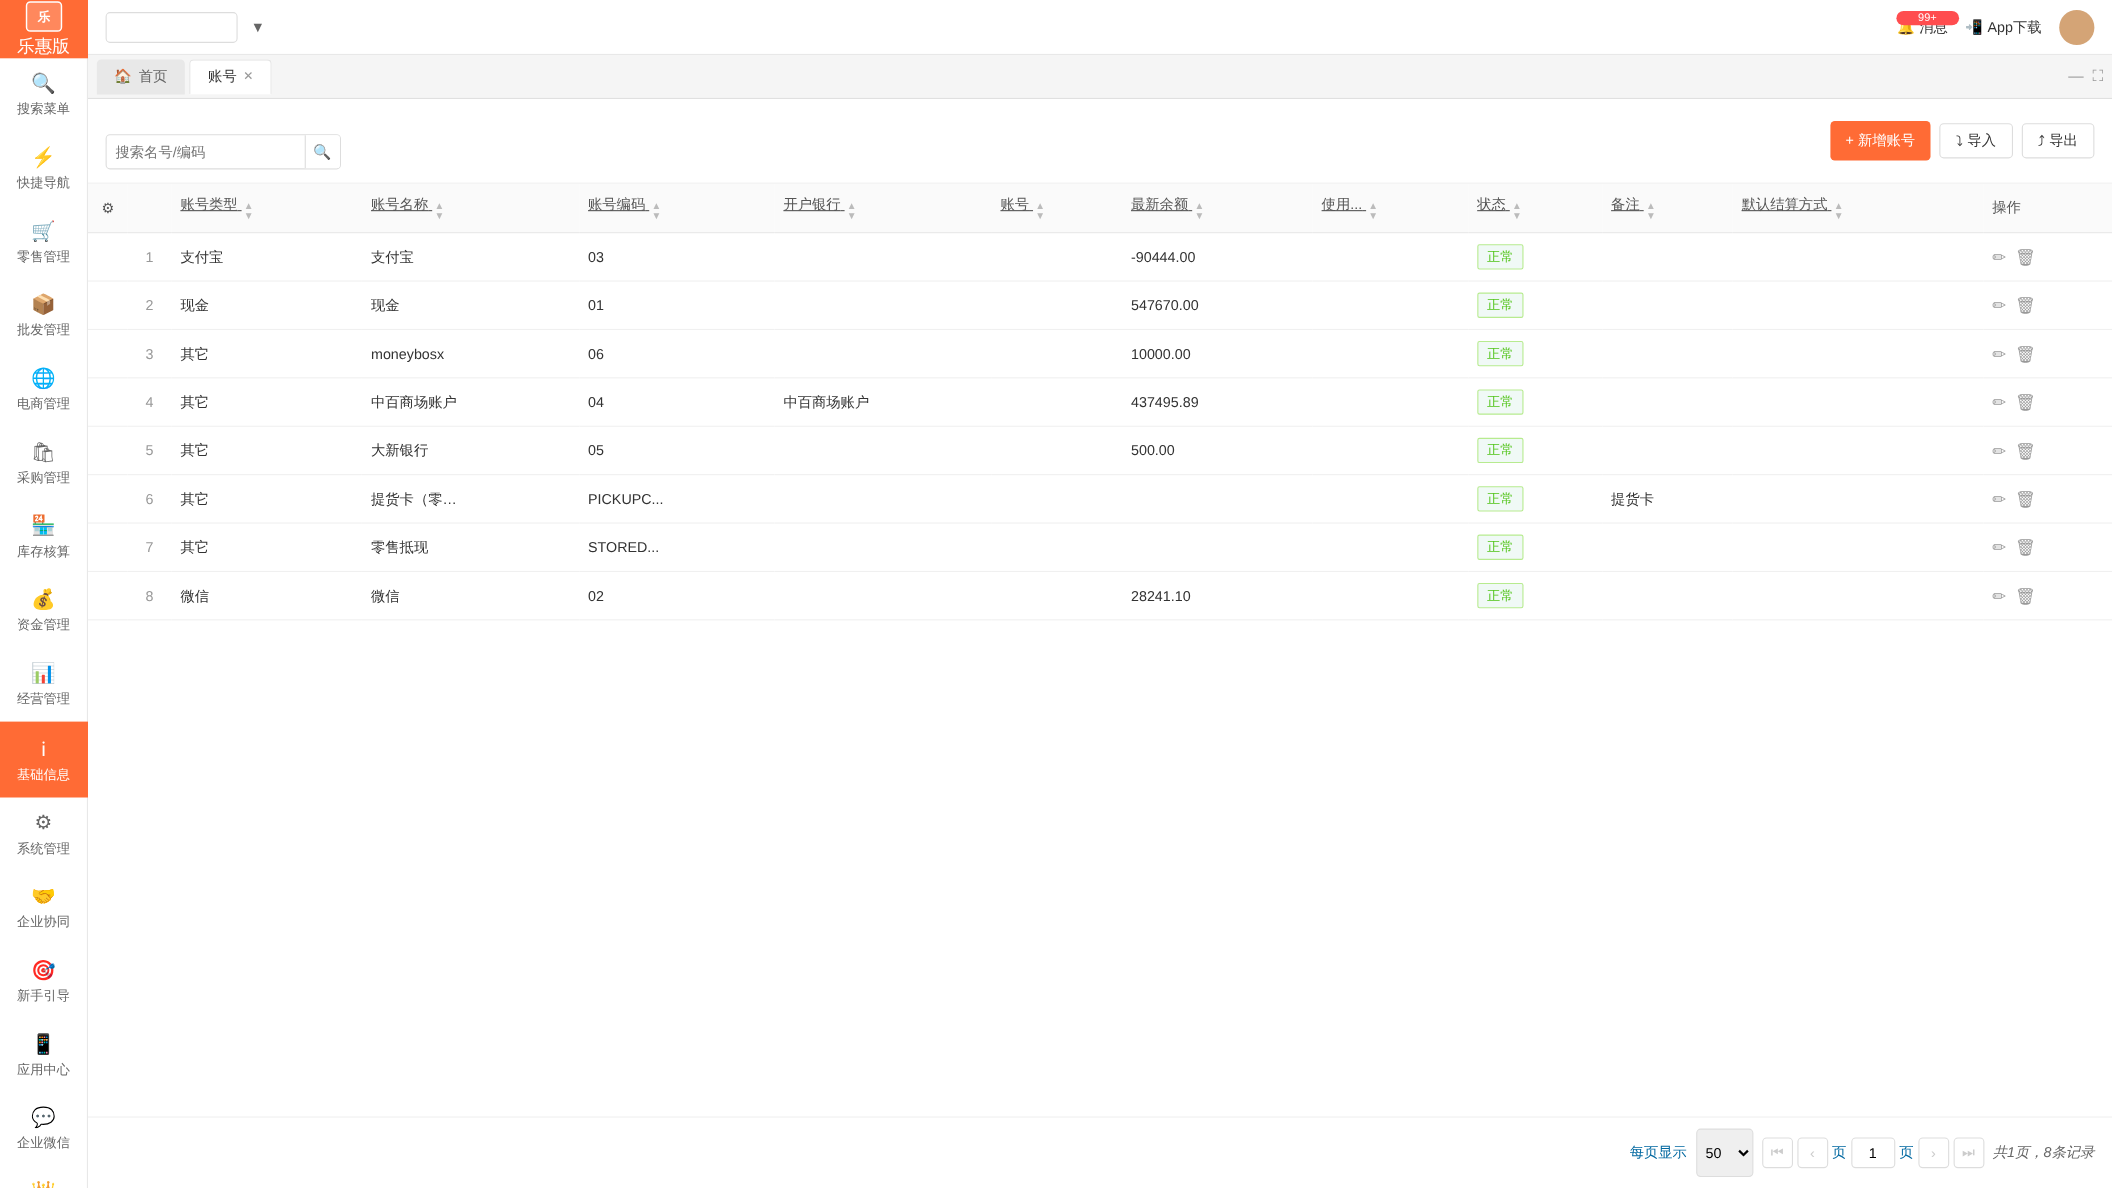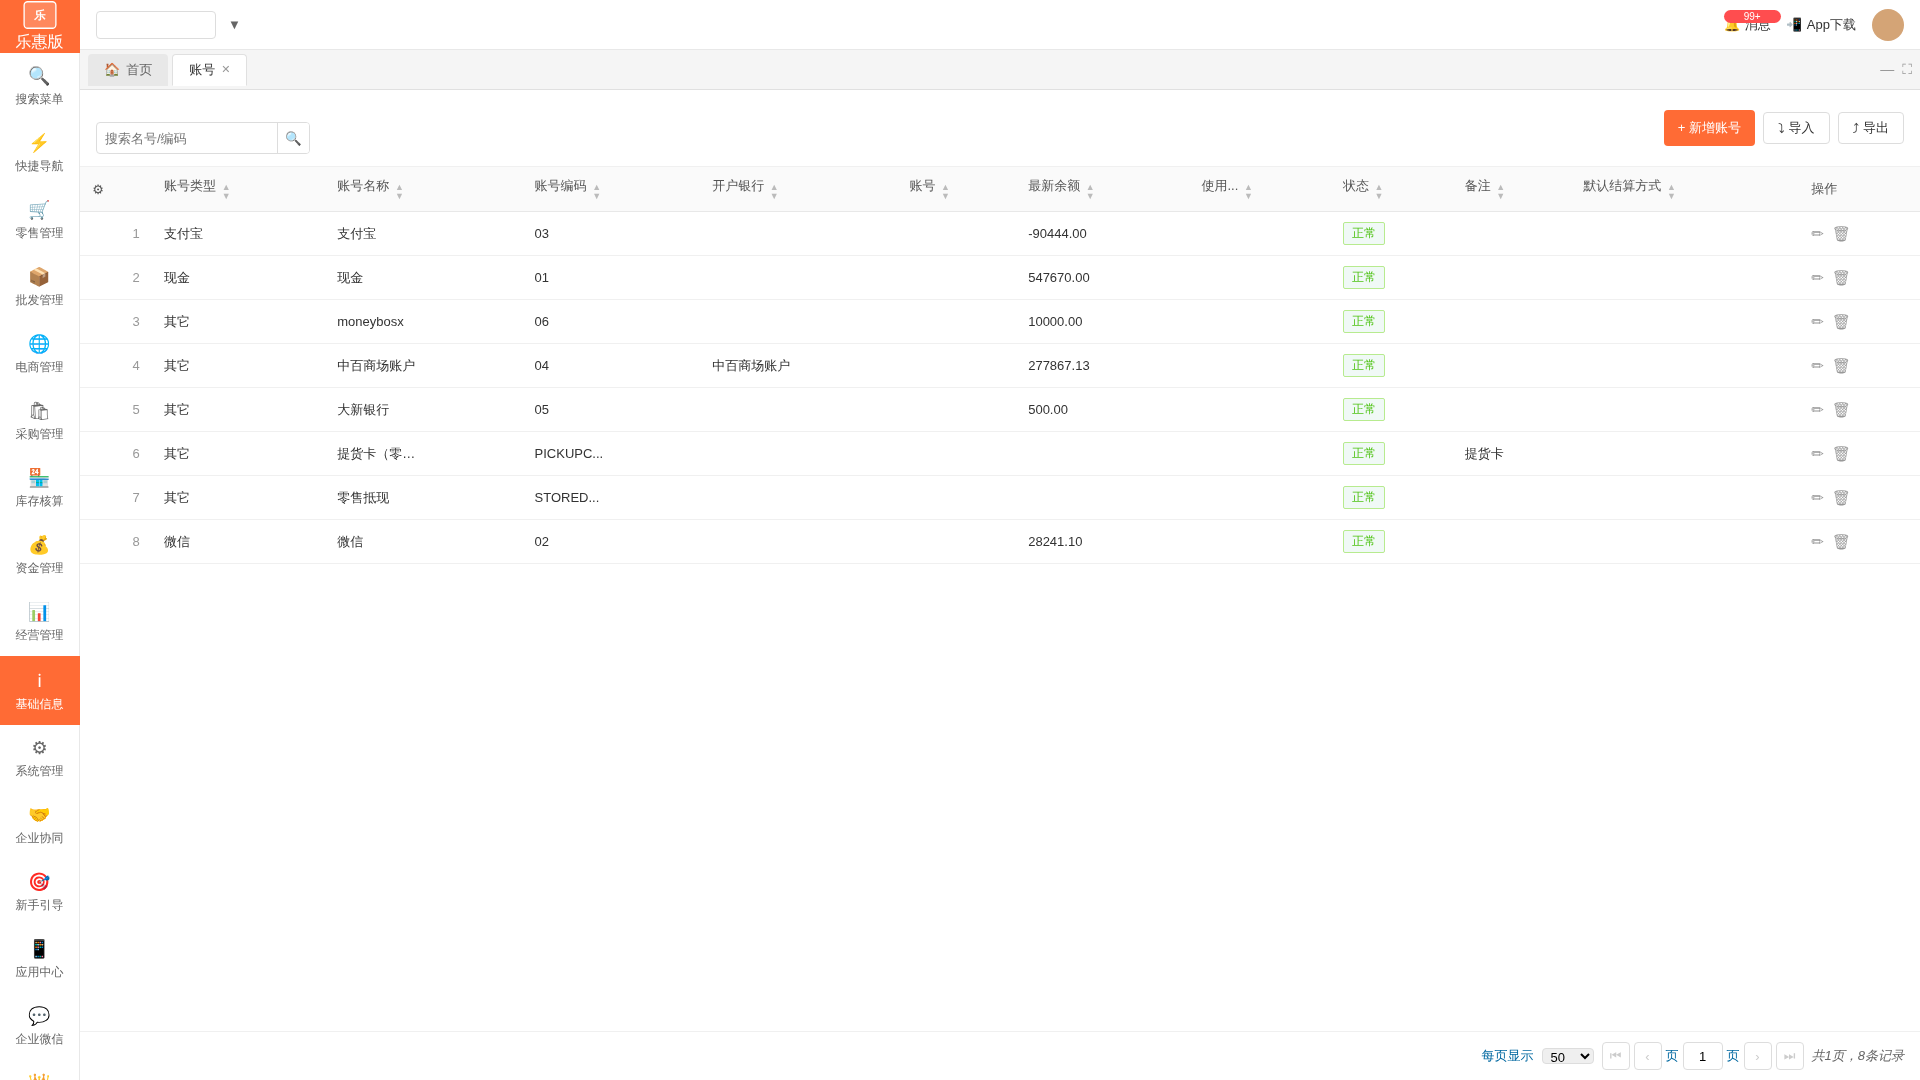--- a/index.html
+++ b/index.html
@@ -46,33 +46,33 @@
     .search-btn { width: 32px; height: 32px; background: #fff; border: none; cursor: pointer; display: flex; align-items: center; justify-content: center; color: #999; border-left: 1px solid #ddd; }
     .toolbar-right { display: flex; align-items: center; gap: 8px; }
     .btn-primary { background: #ff6b35; color: #fff; border: none; border-radius: 4px; padding: 0 14px; height: 36px; cursor: pointer; font-size: 13px; display: flex; align-items: center; gap: 4px; }
     .btn-default { background: #fff; color: #333; border: 1px solid #ddd; border-radius: 4px; padding: 0 14px; height: 32px; cursor: pointer; font-size: 13px; display: flex; align-items: center; gap: 4px; }
 
     
     .table-wrap { flex: 1; overflow: auto; }
     table { width: 100%; border-collapse: collapse; }
     thead tr { background: #fafafa; }
     th { padding: 10px 8px; text-align: left; font-weight: 500; color: #555; border-bottom: 1px solid #e8e8e8; white-space: nowrap; font-size: 13px; }
-    th.sortable { cursor: pointer; }
+    th.sortable { cursor: pointer; text-decoration: underline; }
     th .sort-icons { display: inline-flex; flex-direction: column; margin-left: 2px; font-size: 9px; color: #bbb; line-height: 1; }
     td { padding: 10px 8px; border-bottom: 1px solid #f0f0f0; color: #333; font-size: 13px; }
     .row-num { color: #999; text-align: center; width: 40px; }
     .status-badge { display: inline-block; padding: 2px 8px; border-radius: 2px; font-size: 12px; background: #f0f9f6; color: #52c41a; border: 1px solid #b7eb8f; }
     .action-btns { display: flex; align-items: center; gap: 8px; }
     .action-btn { color: #999; cursor: pointer; font-size: 15px; border: none; background: none; }
     .gear-col { width: 36px; text-align: center; }
 
     
     .table-footer { padding: 10px 16px; display: flex; align-items: center; justify-content: flex-end; border-top: 1px solid #f0f0f0; gap: 8px; background: #fff; }
     .page-size-label { color: #0369a1; font-size: 13px; }
-    .page-size-select { height: 16px; border: 1px solid #ddd; border-radius: 4px; padding: 0 4px; font-size: 13px; }
+    .page-size-select { height: 44px; border: 1px solid #ddd; border-radius: 4px; padding: 0 4px; font-size: 13px; }
     .page-nav { display: flex; align-items: center; gap: 4px; }
     .page-nav-btn { width: 28px; height: 28px; border: 1px solid #ddd; background: #fff; border-radius: 4px; cursor: pointer; display: flex; align-items: center; justify-content: center; font-size: 13px; color: #666; }
     .page-nav-btn.disabled { color: #ccc; cursor: not-allowed; }
     .page-input { width: 40px; height: 28px; border: 1px solid #ddd; border-radius: 4px; text-align: center; font-size: 13px; }
     .page-info { color: #666; font-size: 13px; font-style: italic; }
 
     
     .tab-bar-actions { margin-left: auto; display: flex; gap: 8px; color: #999; font-size: 14px; }
     .tab-bar-actions span { cursor: pointer; }
   </style>
@@ -359,21 +359,21 @@
     </td>
   </tr>
             <tr>
     <td class="gear-col"></td>
     <td class="row-num">4</td>
     <td>其它</td>
     <td>中百商场账户</td>
     <td>04</td>
     <td>中百商场账户</td>
     <td></td>
-    <td>277867.13</td>
+    <td>437495.89</td>
     <td></td>
     <td><span class="status-badge">正常</span></td>
     <td></td>
     <td></td>
     <td>
       <div class="action-btns">
         <button class="action-btn" title="编辑">✏</button>
         <button class="action-btn" title="删除">🗑</button>
       </div>
     </td>

